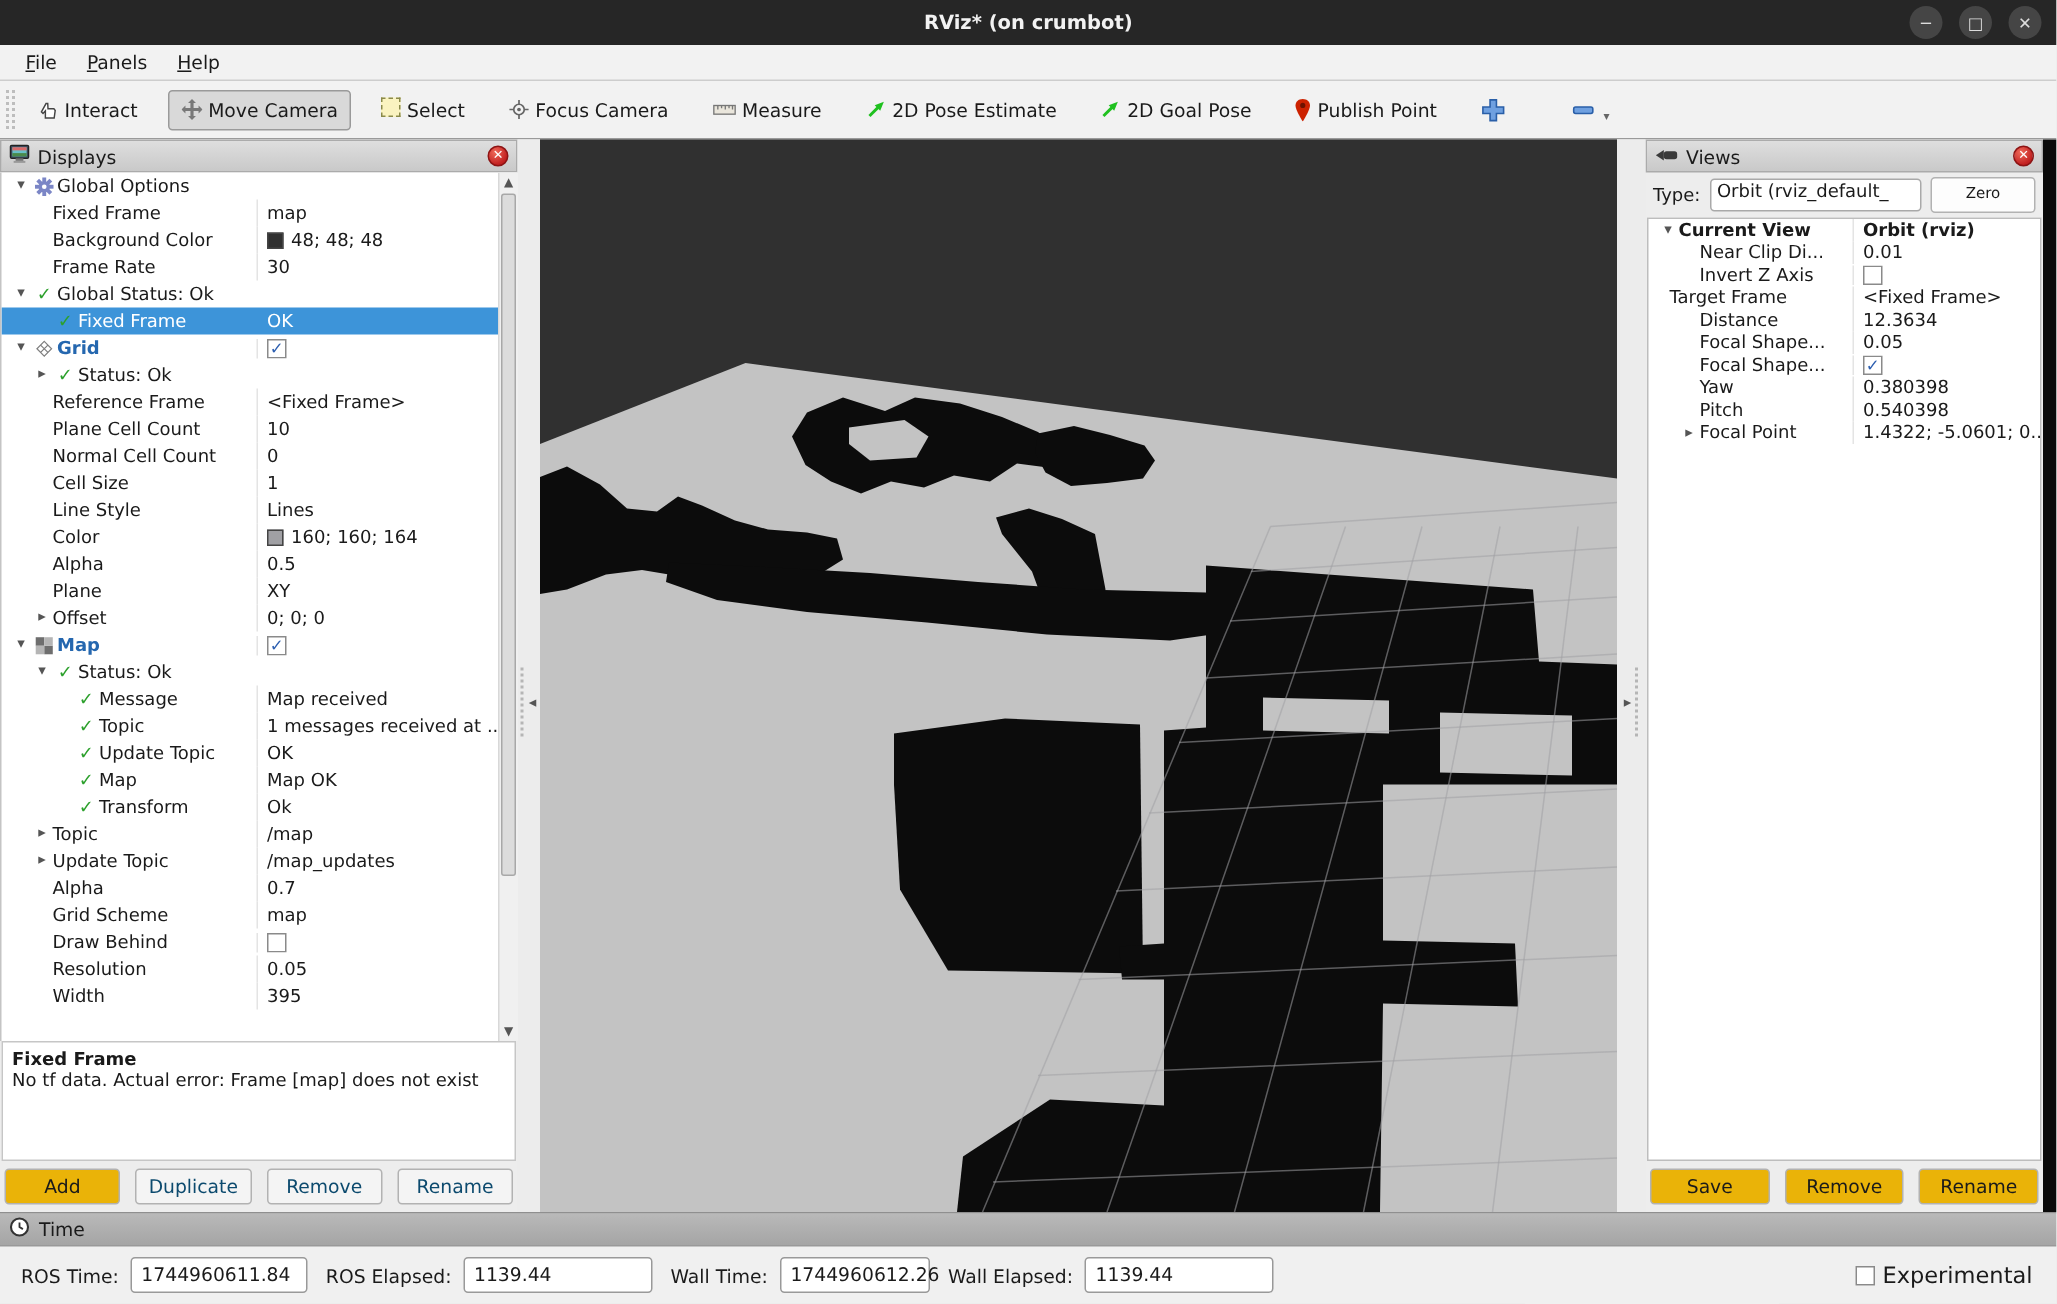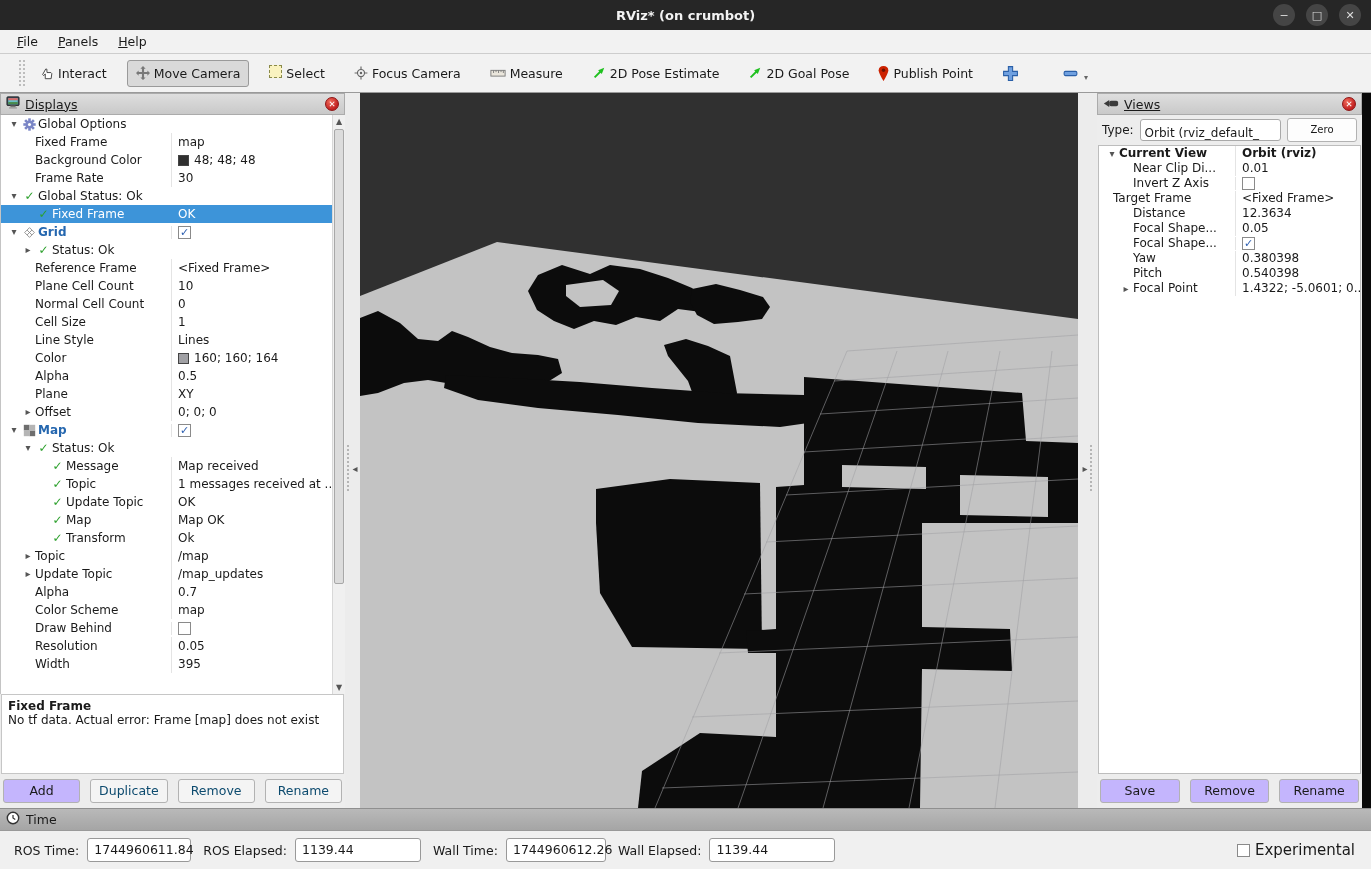--- a/index.html
+++ b/index.html
@@ -16,35 +16,35 @@
     display:flex; align-items:center; justify-content:center; font-size:11px; line-height:1; cursor:default; }
 
   
   #menubar { height:24px; flex:0 0 24px; background:#f2f2f2; border-bottom:1px solid #cdcdcd;
     display:flex; align-items:center; padding-left:8px; gap:2px; }
   .menu-item { padding:3px 9px; font-size:12.5px; }
   .menu-item u { text-decoration:underline; }
 
   
   #toolbar { height:39px; flex:0 0 39px; background:#f2f2f2; border-bottom:1px solid #9a9a9a;
-    display:flex; align-items:center; padding-left:17px; }
+    display:flex; align-items:center; padding-left:2px; }
   #toolbar-handle { width:6px; height:26px; border-left:2px dotted #bdbdbd; border-right:2px dotted #bdbdbd; margin:0 6px 0 2px; }
   .tool-btn { display:flex; align-items:center; gap:4px; padding:5px 8px; margin-right:11px;
     font-size:12.5px; border:1px solid transparent; border-radius:3px; white-space:nowrap; }
   .tool-btn.active { background:#d9d9d9; border:1px solid #9a9a9a; }
   .tool-btn svg { display:block; }
   .sel-box { display:inline-block; width:13px; height:13px; background:#faf3c0; border:1px dashed #8a8a4a; }
   .mini-drop { font-size:8px; color:#666; margin-left:1px; align-self:flex-end; }
 
   
   #main { flex:1 1 auto; display:flex; background:#ececec; min-height:0; }
 
   .panel-header { height:22px; flex:0 0 22px; background:linear-gradient(#dedede,#c9c9c9);
     border:1px solid #ababab; display:flex; align-items:center; padding:0 5px; gap:5px; font-size:12.5px; }
-  .panel-header .ph-title { flex:1 1 auto;text-decoration:underline; }
+  .panel-header .ph-title { flex:1 1 auto; }
   .close-btn { width:14px; height:14px; border-radius:50%;
     background:radial-gradient(circle at 35% 30%, #ef6a5a, #c22121 70%); border:1px solid #8d1414;
     color:#fff; font-size:8.5px; line-height:12px; text-align:center; font-weight:bold; }
 
   
   #displays-panel { width:345px; flex:0 0 345px; display:flex; flex-direction:column; background:#ededed; }
   #displays-tree { flex:1 1 auto; background:#fff; position:relative; overflow:hidden; border-left:1px solid #c4c4c4; }
   .trow { display:flex; align-items:center; height:18px; line-height:18px; }
   .trow.selected { background:#3d94d9; color:#fff; }
   .tname { flex:0 0 170px; display:flex; align-items:center; overflow:hidden; white-space:nowrap; }
@@ -63,39 +63,39 @@
   
   #dtree-scrollbar { position:absolute; top:0; right:0; bottom:0; width:13px; background:#f0f0f0; border-left:1px solid #d8d8d8; }
   .sb-arrow { height:13px; text-align:center; font-size:8px; color:#555; line-height:13px; }
   .sb-arrow.bottom { position:absolute; bottom:0; left:0; right:0; }
   #dtree-thumb { position:absolute; top:14px; left:1px; right:1px; height:455px;
     background:#dcdcdc; border:1px solid #a8a8a8; border-radius:2px; }
 
   #displays-help { flex:0 0 80px; background:#fff; border:1px solid #c6c6c6; margin:0 1px; padding:4px 6px; overflow:hidden; }
   #displays-help .help-title { font-weight:bold; }
   .btn-row { flex:0 0 34px; display:flex; align-items:center; padding:0 3px; gap:10px; }
-  .ui-btn { flex:1 1 0; height:24px; background:#c4b5fd; border:1px solid #b2b2b2; border-radius:3px;
+  .ui-btn { flex:1 1 0; height:24px; background:#eab308; border:1px solid #b2b2b2; border-radius:3px;
     font-size:12.5px; text-align:center; line-height:22px; color:#1a1a1a; }
   .ui-btn.disabled { color:#0c4a6e; background:#f4f4f4; }
 
   
   .vsplit { flex:0 0 auto; background:#ececec; position:relative; }
   .split-grip { position:absolute; top:352px; left:0; right:0; display:flex; align-items:center; justify-content:center; gap:2px;
     color:#555; font-size:10px; }
   .grip-dots { width:3px; height:46px; border-left:2px dotted #b5b5b5; }
 
   
   #viewport { flex:1 1 auto; min-width:0; position:relative; background:#303030; }
   #viewport svg { display:block; width:100%; height:100%; }
 
   
   #views-panel { width:265px; flex:0 0 265px; display:flex; flex-direction:column; background:#ededed; }
   #type-row { flex:0 0 30px; display:flex; align-items:center; padding:0 5px; gap:6px; }
   #type-combo { flex:1 1 auto; height:22px; background:#fff; border:1px solid #a9a9a9; border-radius:3px;
-    display:flex; align-items:flex-end; padding:0 4px; overflow:hidden; white-space:nowrap;gap:39px; }
+    display:flex; align-items:flex-start; padding:0 4px; overflow:hidden; white-space:nowrap;gap:39px; }
   #type-combo .combo-arrow { margin-left:auto; font-size:9px; color:#555; }
   #zero-btn { flex:0 0 70px; height:24px; background:#fdfdfd; border:1px solid #b2b2b2; border-radius:3px;
     text-align:center; line-height:22px; font-size:10px; }
   #views-tree { flex:1 1 auto; background:#fff; border:1px solid #bdbdbd; margin:0 1px; overflow:hidden; }
   #views-tree .trow { height:15px; line-height:15px; }
   #views-tree .tname { flex:0 0 136px; }
   .bold { font-weight:bold; }
 
   #right-strip { width:9px; flex:0 0 9px; background:#0a0a0a; }
 
@@ -528,21 +528,21 @@
                 <span class="arrow-slot"></span>
                 <span>Alpha</span>
               </div>
               <div class="tval">
                 <span>0.7</span>
               </div>
             </div>
             <div class="trow">
               <div class="tname" style="padding-left: 20px;">
                 <span class="arrow-slot"></span>
-                <span>Color Scheme</span>
+                <span>Grid Scheme</span>
               </div>
               <div class="tval">
                 <span>map</span>
               </div>
             </div>
             <div class="trow">
               <div class="tname" style="padding-left: 20px;">
                 <span class="arrow-slot"></span>
                 <span>Draw Behind</span>
               </div>
@@ -772,21 +772,21 @@
         <svg width="14" height="14" viewBox="0 0 16 16">
             <circle cx="8" cy="8" r="6.5" fill="#fff" stroke="#333" stroke-width="1.6"></circle>
             <path d="M8 4.5V8l2.6 1.6" stroke="#333" stroke-width="1.4" fill="none"></path>
           </svg>
       </span>
       <span>Time</span>
     </div>
     <div id="time-fields">
 
       <span class="time-label">ROS Time:</span>
-        <div class="time-input" style="width: 104px;">1744960611.84</div>
+        <div class="time-input" style="width: 118px;">1744960611.84</div>
         <span class="time-label">ROS Elapsed:</span>
         <div class="time-input" style="width: 126px;">1139.44</div>
         <span class="time-label">Wall Time:</span>
         <div class="time-input" style="width: 100px;">1744960612.26</div>
         <span class="time-label">Wall Elapsed:</span>
         <div class="time-input" style="width: 126px;">1139.44</div>
         <div id="experimental-wrap">
         <span class="cbox"></span>
         <span style="font-size:15px;">Experimental</span>
       </div>

